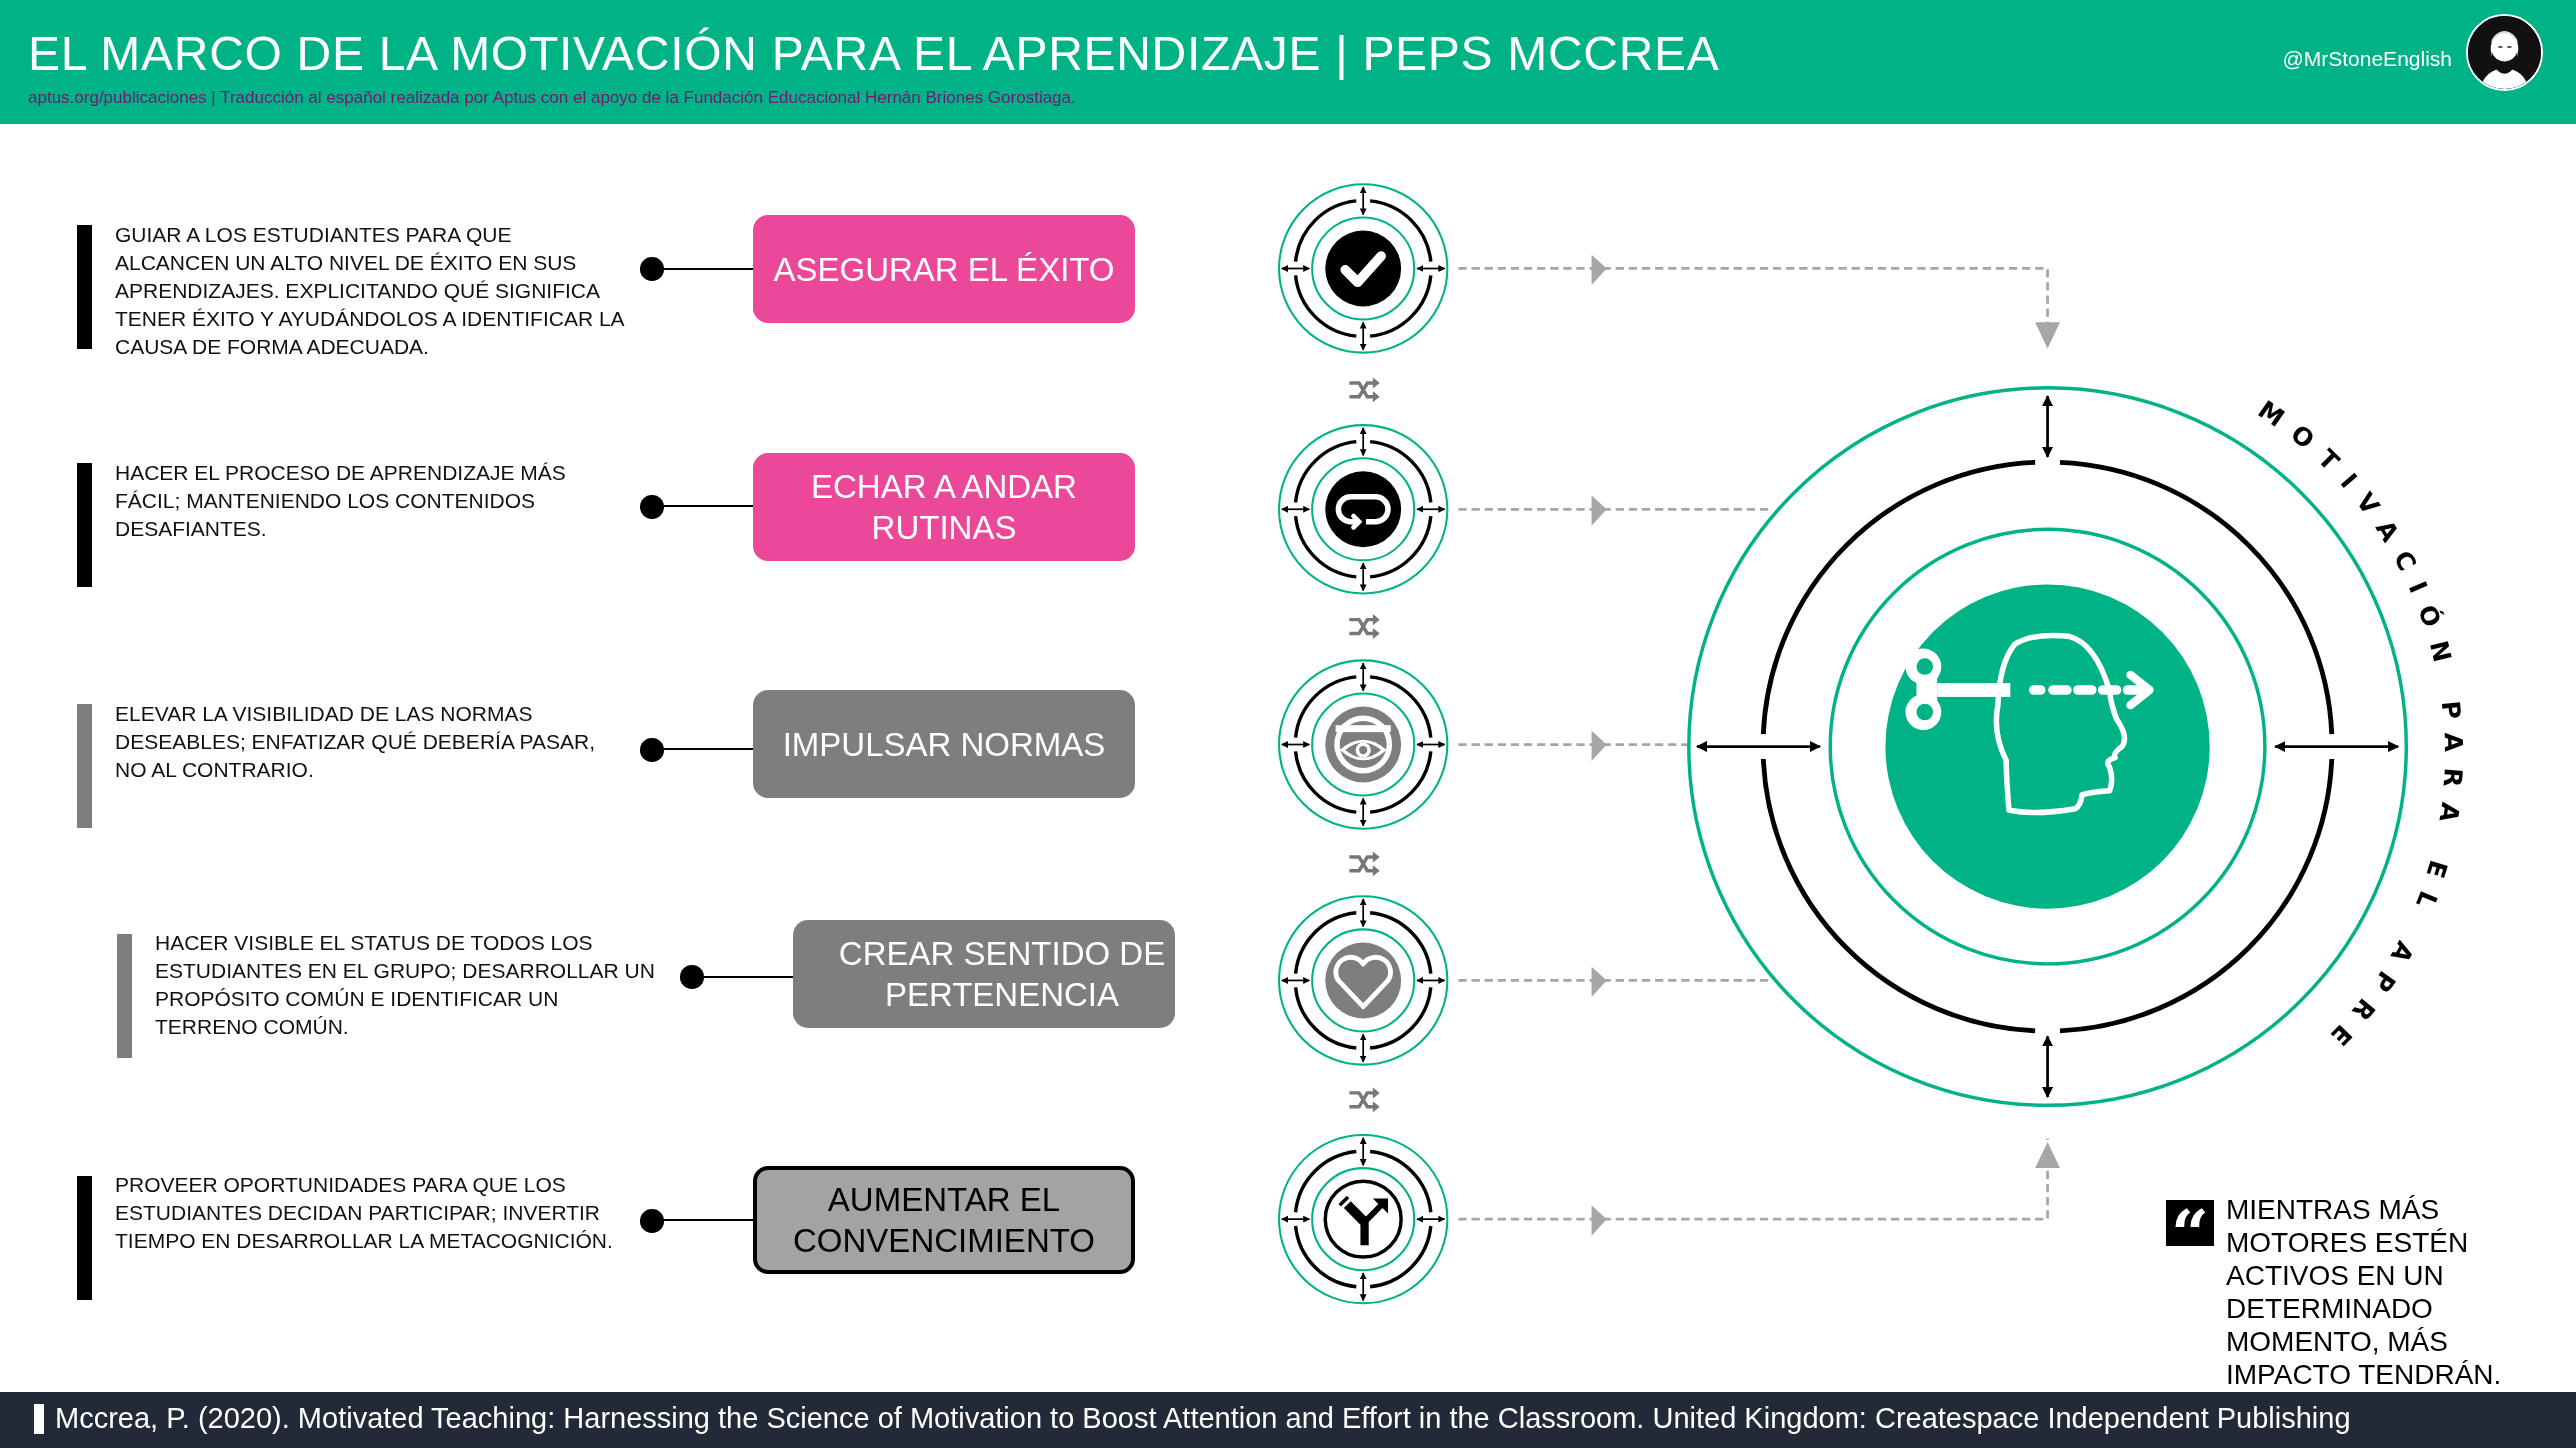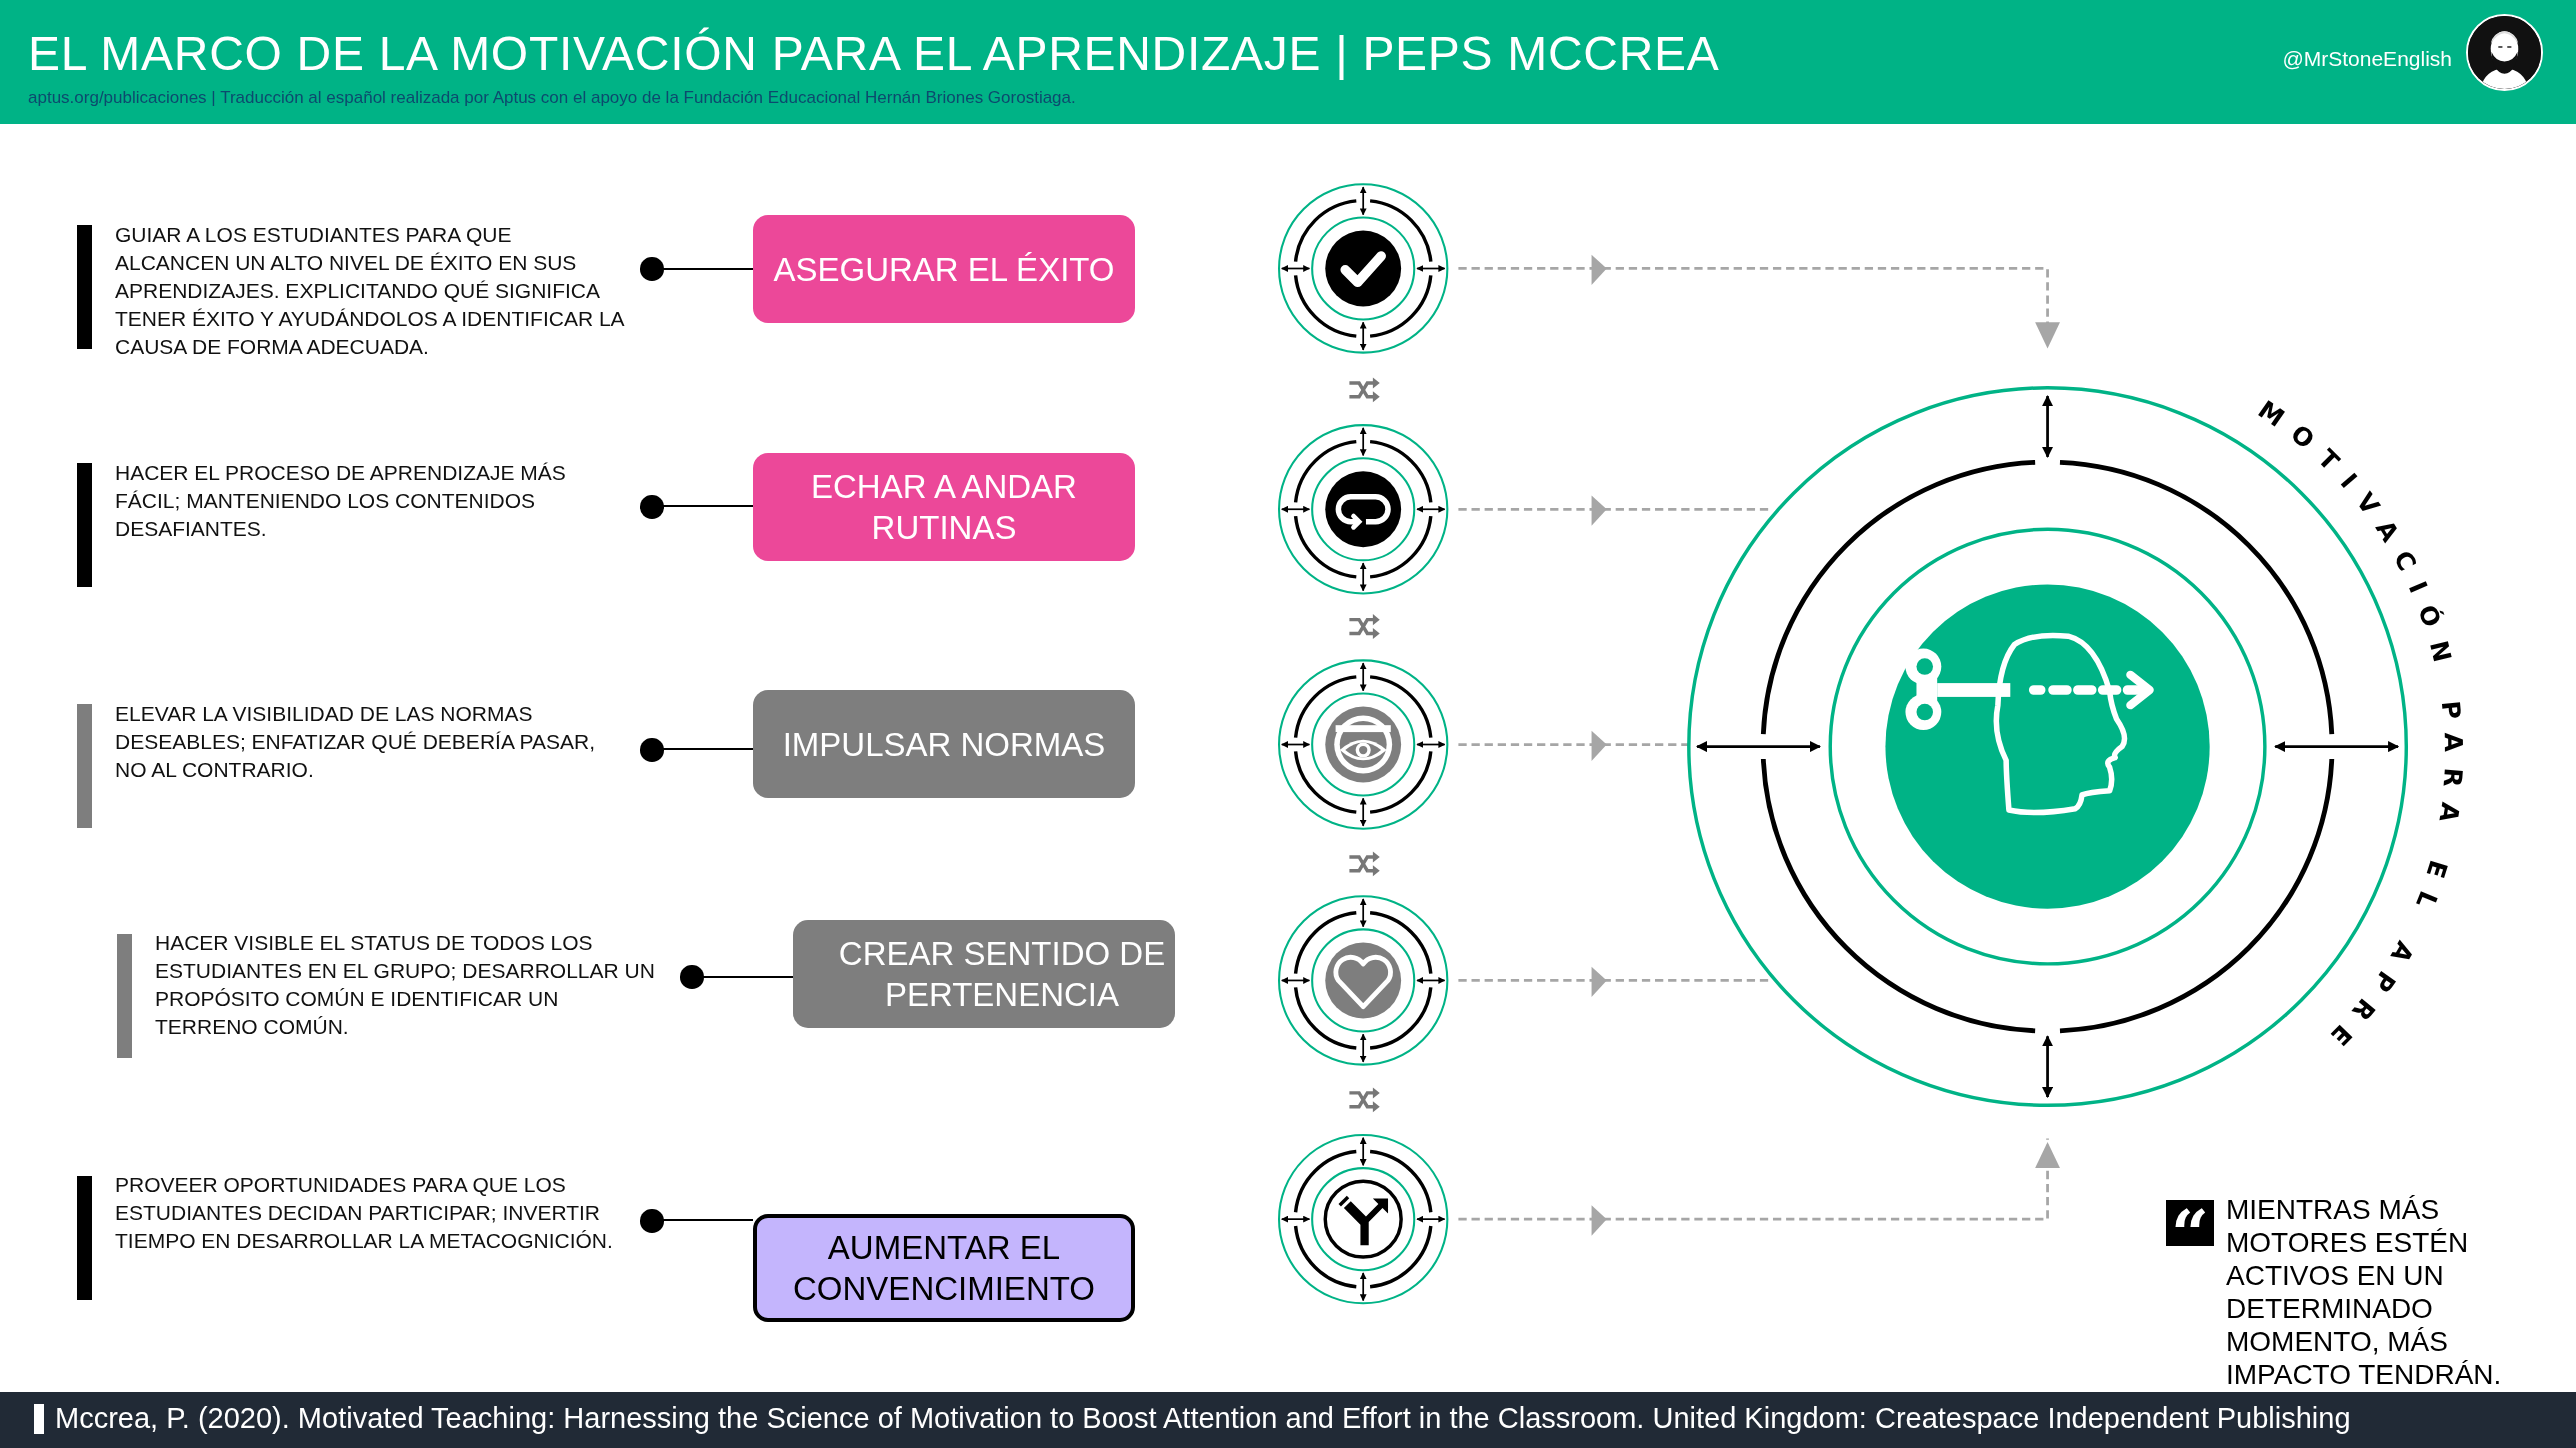--- a/index.html
+++ b/index.html
@@ -1,33 +1,33 @@
 <!DOCTYPE html>
 <html style="font-size:11px"><head>
 <meta charset="utf-8">
 <style>
   html, body { margin:0; padding:0; }
   body { width:2576px; height:1449px; position:relative; background:#ffffff; font-family:"Liberation Sans", sans-serif; overflow:hidden; }
   .header { position:absolute; left:0; top:0; width:2576px; height:124px; background:#00b386; }
   .title { position:absolute; left:28px; top:26px; color:#fff; font-size:48px; letter-spacing:0.7px; font-family:Liberation Sans, sans-serif; white-space:nowrap; }
-  .subtitle { position:absolute; left:28px; top:88px; color:#0c4a6e; font-size:17px; white-space:nowrap; }
+  .subtitle { position:absolute; left:28px; top:88px; color:#701a75; font-size:17px; white-space:nowrap; }
   .handle { position:absolute; right:124px; top:47px; color:#fff; font-size:21px; }
   .avatar { position:absolute; left:2466px; top:14px; width:73px; height:73px; border-radius:50%; background:#111; border:2.8px solid #fff; overflow:hidden; }
   .footer { position:absolute; left:0; top:1392px; width:2576px; height:57px; background:#212a36; }
   .footer-bar { position:absolute; left:34px; top:12.4px; width:9.7px; height:30px; background:#fff; }
   .footer-text { position:absolute; left:55px; top:9.7px; color:#fff; font-size:29px; white-space:nowrap; }
   .row { position:absolute; left:0; width:1173px; height:152px; }
   .vbar { position:absolute; left:77px; width:15px; height:124px; }
   .desc { position:absolute; left:115px; width:511px; font-size:21px; line-height:28px; color:#111; text-transform:uppercase; }
   .dot { position:absolute; left:640px; width:23.5px; height:23.5px; border-radius:50%; background:#000; }
   .conn { position:absolute; left:662px; width:91px; height:2.1px; background:#000; }
   .pill { position:absolute; left:753px; width:382px; height:108px; border-radius:15px; display:flex; align-items:center; justify-content:center; text-align:center; font-size:33px; line-height:41px; color:#fff; box-sizing:border-box; }
   .pill.black { background:#ec4899; }
   .pill.gray { background:#7e7e7e; }
-  .pill.outline { background:#c4b5fd; color:#000; border:4.1px solid #000;margin-top:48px; }
+  .pill.outline { background:#a3a3a3; color:#000; border:4.1px solid #000; }
   .quote-box { position:absolute; left:2166px; top:1200px; width:48px; height:46px; background:#000; color:#fff; font-size:66px; line-height:69px; text-align:center; font-family:"DejaVu Serif", serif; font-weight:bold; overflow:hidden; }
   .quote-text { position:absolute; left:2226px; top:1193px; width:331px; font-size:28px; line-height:33px; color:#000; }
   svg { display:block; }
 </style>
 </head>
 <body>
 
 <div class="header">
   <div class="title">EL MARCO DE LA MOTIVACIÓN PARA EL APRENDIZAJE | PEPS MCCREA</div>
   <div class="subtitle">aptus.org/publicaciones  |  Traducción al español realizada por Aptus con el apoyo de la Fundación Educacional Hernán Briones Gorostiaga.</div>

